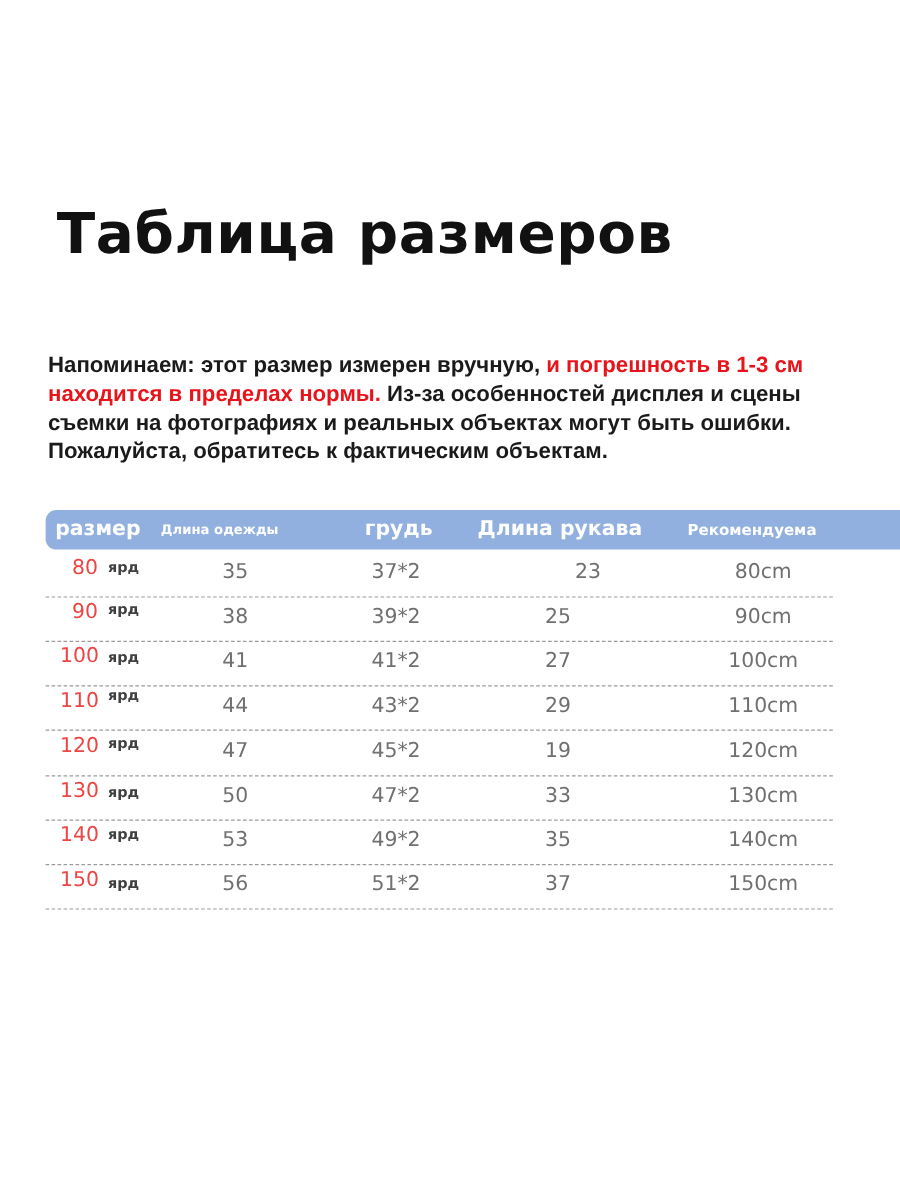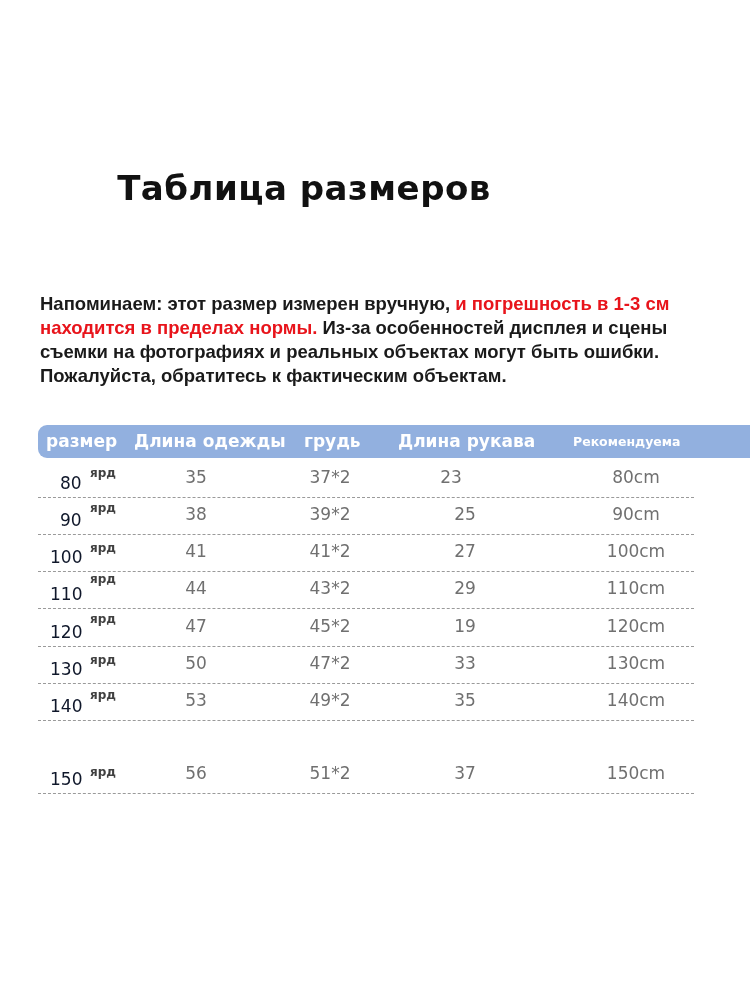--- a/index.html
+++ b/index.html
@@ -2,21 +2,21 @@
 <html><head>
   <meta charset="utf-8">
   <style>
     html, body { margin: 0; padding: 0; }
     body {
       width: 750px; height: 1000px; background: #ffffff; position: relative; overflow: hidden;
       font-family: "DejaVu Sans", sans-serif;
     }
     .title {
       position: absolute; left: 0; top: 168px; width: 608px; text-align: center;
-      font-family: "DejaVu Sans", sans-serif; font-weight: bold; font-size: 34px; color: #111111;
+      font-family: "DejaVu Sans", sans-serif; font-weight: bold; font-size: 47px; color: #111111;
       letter-spacing: 0.5px;
     }
     .notice {
       position: absolute; left: 40px; top: 292px; width: 670px; text-align: left;
       font-family: "Liberation Sans", sans-serif; font-weight: bold; font-size: 18.5px;
       line-height: 24px; color: #1a1a1a;
     }
     .notice .red { color: #e8141b; }
     .header-bar {
       position: absolute; left: 38px; top: 425px; width: 728px; height: 33px;
@@ -27,47 +27,47 @@
       font-family: "DejaVu Sans", sans-serif; font-weight: bold; color: #ffffff; white-space: nowrap;
     }
     .row { position: absolute; left: 38px; width: 656px; height: 37px; }
     .row .dash {
       position: absolute; left: 0; right: 0; bottom: 0; border-bottom: 1.5px dashed #9a9a9a;
     }
     .cell {
       position: absolute; top: 6px; font-family: "DejaVu Sans", sans-serif; font-size: 17px;
       color: #707070; white-space: nowrap; transform: translateX(-50%);
     }
-    .size-num { position: absolute; left: 21px; top: 12px; font-size: 17px; color: #0f172a; }
+    .size-num { position: absolute; left: 21px; top: 2px; font-size: 17px; color: #ef4444; }
     .size-unit { position: absolute; left: 52px; font-size: 12px; font-weight: bold; color: #404040; }
   </style>
 </head>
 <body>
 
 <div class="title">Таблица размеров</div>
 
 <div class="notice">
   <span>Напоминаем: этот размер измерен вручную, </span><span class="red">и погрешность в 1-3 см находится в пределах нормы.</span><span> Из-за особенностей дисплея и сцены съемки на фотографиях и реальных объектах могут быть ошибки. Пожалуйста, обратитесь к фактическим объектам.</span>
 </div>
 
 <div class="header-bar">
   <span class="hcell" style="left:8px;font-size:17px;">размер</span>
-  <span class="hcell" style="left:96px;font-size:17px;">Длина одежды</span>
+  <span class="hcell" style="left:96px;font-size:11px;">Длина одежды</span>
   <span class="hcell" style="left:266px;font-size:17px;">грудь</span>
   <span class="hcell" style="left:535px;font-size:12.5px;">Рекомендуема</span>
   <span class="hcell" style="left:360px;font-size:17px;">Длина рукава</span>
 </div>
 
 <div id="rows">
     <div class="row" style="top: 461px;">
       <span class="size-num" style="left:22px">80</span>
       <span class="size-unit" style="left:52px;top:5px">ярд</span>
       <span class="cell" style="left:158px">35</span>
       <span class="cell" style="left:292px">37*2</span>
-      <span class="cell" style="left:413px">23</span>
+      <span class="cell" style="left:452px">23</span>
       <span class="cell" style="left:598px">80cm</span>
       <div class="dash"></div>
     </div>
     <div class="row" style="top: 498px;">
       <span class="size-num" style="left:22px">90</span>
       <span class="size-unit" style="left:52px;top:3px">ярд</span>
       <span class="cell" style="left:158px">38</span>
       <span class="cell" style="left:292px">39*2</span>
       <span class="cell" style="left:427px">25</span>
       <span class="cell" style="left:598px">90cm</span>
@@ -111,21 +111,21 @@
     </div>
     <div class="row" style="top: 684px;">
       <span class="size-num" style="left:12px">140</span>
       <span class="size-unit" style="left:52px;top:4px">ярд</span>
       <span class="cell" style="left:158px">53</span>
       <span class="cell" style="left:292px">49*2</span>
       <span class="cell" style="left:427px">35</span>
       <span class="cell" style="left:598px">140cm</span>
       <div class="dash"></div>
     </div>
-    <div class="row" style="top: 721px; margin-top: 36px;">
+    <div class="row" style="top: 721px;">
       <span class="size-num" style="left:12px">150</span>
       <span class="size-unit" style="left:52px;top:8px">ярд</span>
       <span class="cell" style="left:158px">56</span>
       <span class="cell" style="left:292px">51*2</span>
       <span class="cell" style="left:427px">37</span>
       <span class="cell" style="left:598px">150cm</span>
       <div class="dash"></div>
     </div>
   </div>
 

